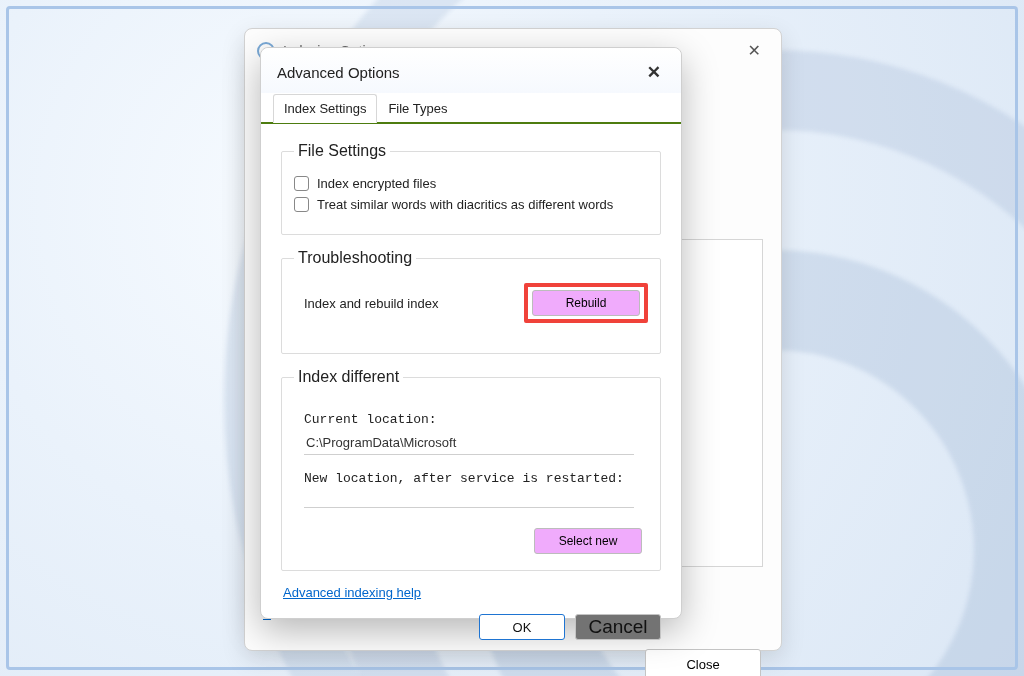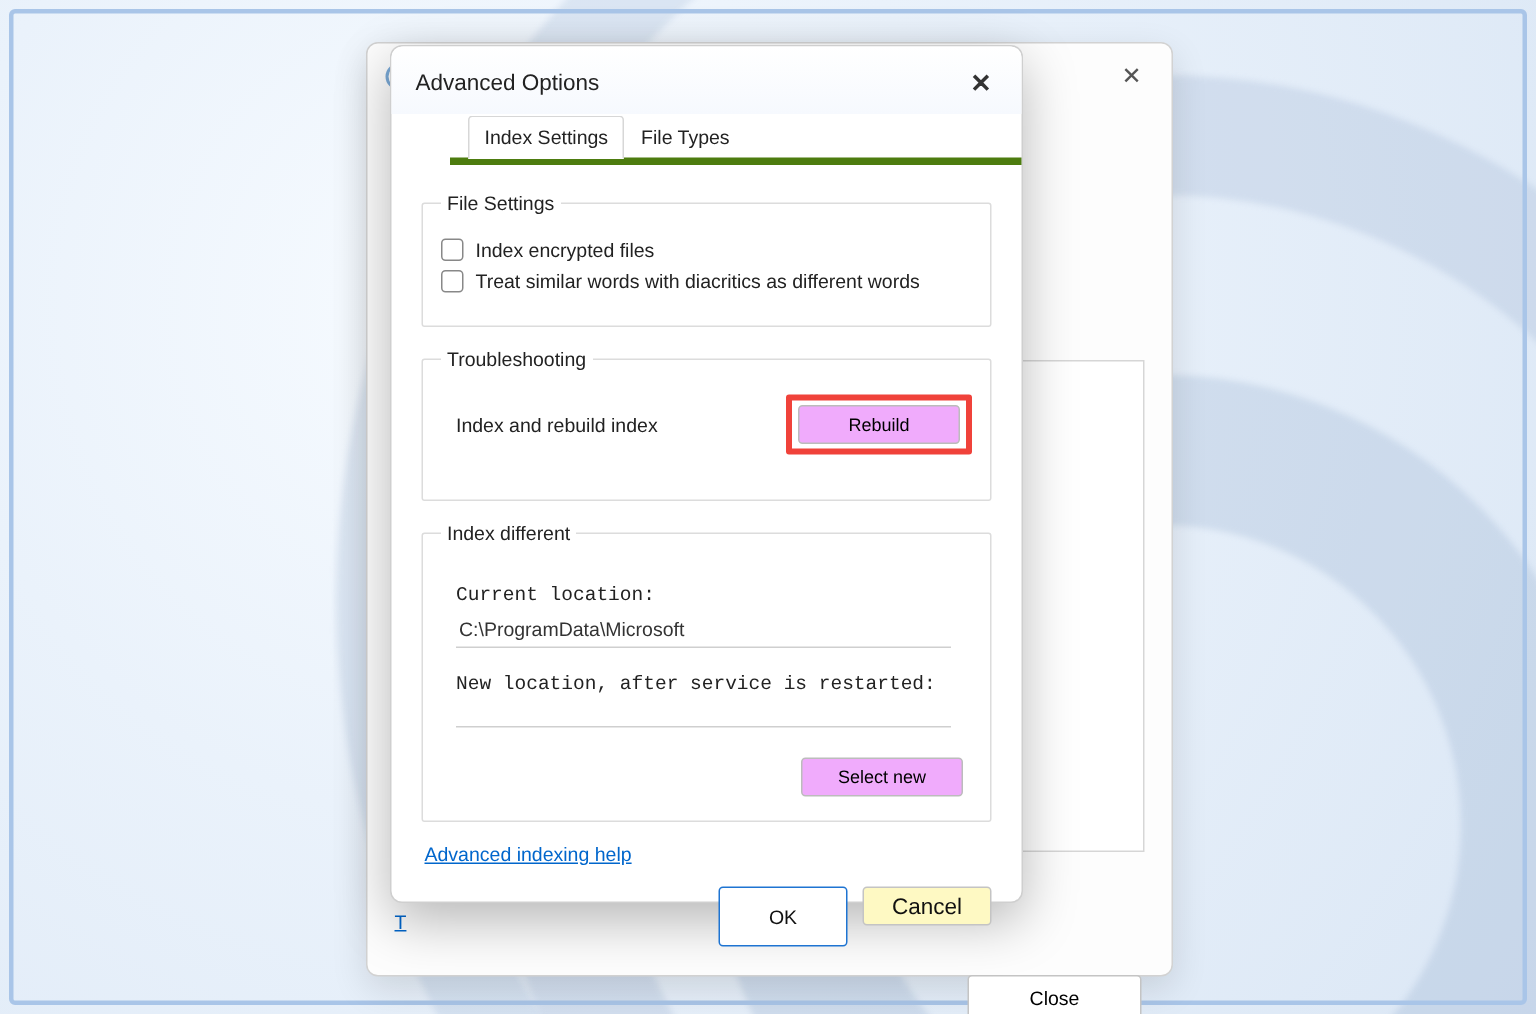--- a/index.html
+++ b/index.html
@@ -55,54 +55,53 @@
   }
   .back-link-stub { margin-top:12px; color:#0066cc; text-decoration:underline; font-size:13px;}
   .back-close-row { display:flex; justify-content:flex-end; margin-top:28px; padding-right:2px; }
   .back-close-btn {
     width:116px; height:30px; border:1px solid #c4c4c4; background:#fff; font-size:13px; border-radius:3px;
   }
 
   
   .win-front {
     position:absolute;
-    left:260px; top:30px;
+    left:260px; top:47px;
     width:422px; height:572px;
     background:#ffffff;
     border:1px solid #cfcfcf;
     border-radius:8px;
     box-shadow:0 12px 36px rgba(0,0,0,0.28);
     display:flex; flex-direction:column;
   }
   .front-titlebar{
     display:flex; align-items:center; justify-content:space-between;
     padding:12px 14px 8px 16px;
     background:linear-gradient(#ffffff,#f6f9fe);
     border-top-left-radius:8px; border-top-right-radius:8px;
   }
   .front-titlebar .title { font-size:15px; color:#222; }
   .front-titlebar .close-x { font-size:17px; font-weight:600; color:#333; padding:2px 6px; cursor:default; }
   .tabs {
     display:flex; gap:0; font-size:13px; color:#222; padding-left:12px;
-    border-bottom:5px solid #4d7c0f;
-    margin-left:39px;
+    border-bottom:2px solid #4d7c0f;
   }
   .tab {
     padding:6px 10px 6px 10px; border:1px solid transparent; border-bottom:none;
     position:relative; top:1px; background:transparent;
   }
   .tab.active {
     border:1px solid #d7d7d7; border-bottom:1px solid #fff; background:#fff;
     border-top-left-radius:3px; border-top-right-radius:3px;
   }
   .front-body { padding:10px 20px 0 20px; flex:1; font-size:13px; color:#222;}
   fieldset.group {
     border:1px solid #dcdcdc; border-radius:2px; padding:10px 12px 16px 12px; margin:8px 0 14px 0;
   }
-  fieldset.group > legend { padding:0 4px; font-size:13px; color:#222; }
+  fieldset.group > legend { padding:0 4px; font-size:16px; color:#222; }
   .cbx-row { display:flex; gap:8px; margin:6px 0; }
   .cbx {
     width:15px; height:15px; border:1px solid #888; border-radius:3px; background:#fff; flex:0 0 auto;
   }
   .troubleshoot-row{
     display:flex; align-items:center; justify-content:space-between; margin:6px 0 14px 10px;
   }
   .btn {
     min-width:108px; height:26px; border:1px solid #bcbcbc; background:#f0abfc; font-size:12px;
     border-radius:3px; padding:0 10px;
@@ -115,26 +114,26 @@
   .path-field {
     margin:4px 0 10px 10px; padding:4px 2px; border-bottom:1px solid #cfcfcf; width:330px;
     color:#333;
   }
   .newloc-row{ display:flex; justify-content:flex-end; margin:20px 6px 0 0;}
   .help-link-row{ margin:12px 0 0 2px;}
   .front-footer{
     display:flex; justify-content:flex-end; gap:10px; padding:14px 20px 16px 0;
   }
   .btn-primary{
-    min-width:86px; height:40px; border:1px solid #1e74d2; background:#fff; color:#111;
+    min-width:86px; height:26px; border:1px solid #1e74d2; background:#fff; color:#111;
     border-radius:3px; font-size:13px;
   }
   .btn-default{
-    min-width:86px; height:26px; border:1px solid #c4c4c4; background:#fef9c3; color:#111;
-    border-radius:3px; font-size:15px;
+    min-width:86px; height:26px; border:1px solid #c4c4c4; background:#737373; color:#111;
+    border-radius:3px; font-size:19px;
   }
 </style>
 </head>
 <body>
 
 <div class="bg-layer">
   <div class="c1"></div>
     <div class="c2"></div>
     <div class="c3"></div>
 </div>

